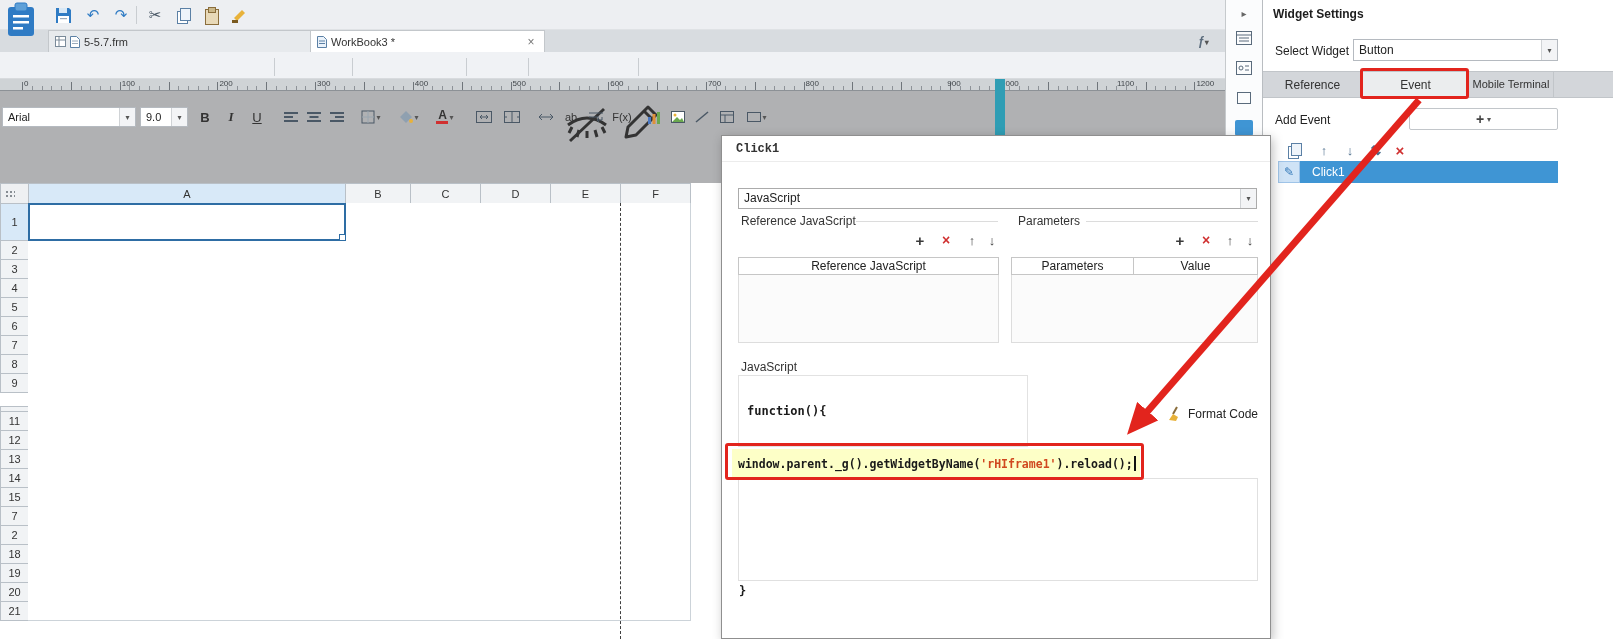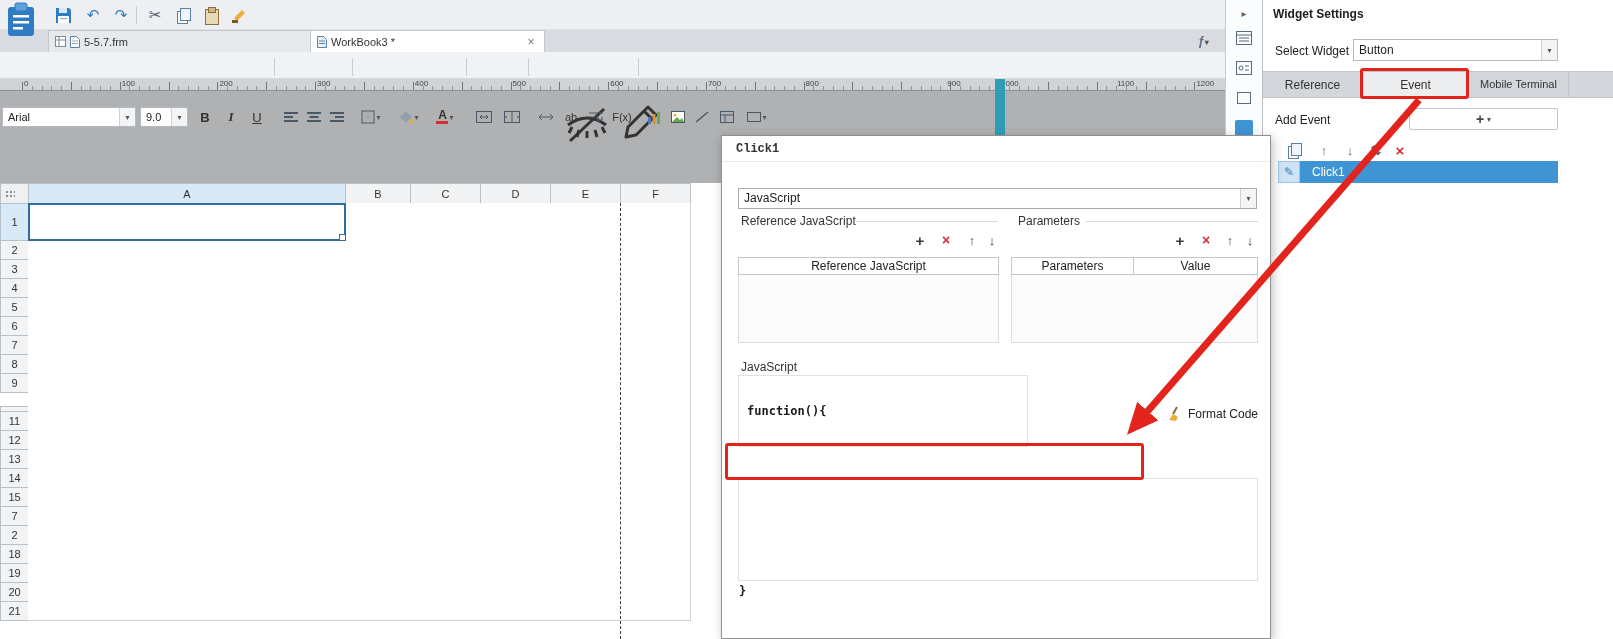--- a/index.html
+++ b/index.html
@@ -552,21 +552,21 @@
       <span class="selval">Button</span>
       <span class="ddbtn">▾</span>
     </div>
     <div class="ptabs" style="top:71px">
       <div class="ptab" style="width:100px">
           <span>Reference</span>
         </div>
       <div class="ptab selected" style="width:106px">
           <span>Event</span>
         </div>
-      <div class="ptab two" style="width:100px">
+      <div class="ptab two" style="width:85px">
           <span>Mobile Terminal</span>
         </div>
     </div>
     <span class="plabel" style="left:12px;top:113px">Add Event</span>
     <div class="addevent" style="left:146px;top:108px;width:149px">
       <span class="plus2">+</span>
       <span class="tinyarrow">▾</span>
     </div>
     <div class="etoolbar" style="top:139px">
       <span class="ticon" style="left:8px">
@@ -624,20 +624,26 @@
     </div>
 
     <div class="fmt" style="left:445px;top:270px">
       <svg width="16" height="16" viewBox="0 0 16 16">
           <line x1="10" y1="1" x2="6" y2="8" stroke="#8a6d3b" stroke-width="2"></line>
           <path d="M2 14 L6 8 l5 3 -2 4 z" fill="#e8b23a"></path>
         </svg>
       <span>Format Code</span>
     </div>
 
+    <div class="codeline" style="left:10px;top:313px;width:408px;height:29px">
+      <span class="code">window.parent._g().getWidgetByName(</span>
+        <span class="code str">'rHIframe1'</span>
+        <span class="code">).reload();</span>
+      <span class="caret"></span>
+    </div>
 
     <div class="bigbox" style="left:16px;top:342px;width:520px;height:103px"></div>
 
     <span class="code abs" style="left:17px;top:448px">}</span>
   </div>
 
   <div class="abs anno" style="left:1360px;top:68px;width:109px;height:31px"></div>
   <div class="abs anno" style="left:725px;top:443px;width:419px;height:37px"></div>
   <svg class="arrowsvg" width="1613" height="639" viewBox="0 0 1613 639">
     <defs>

